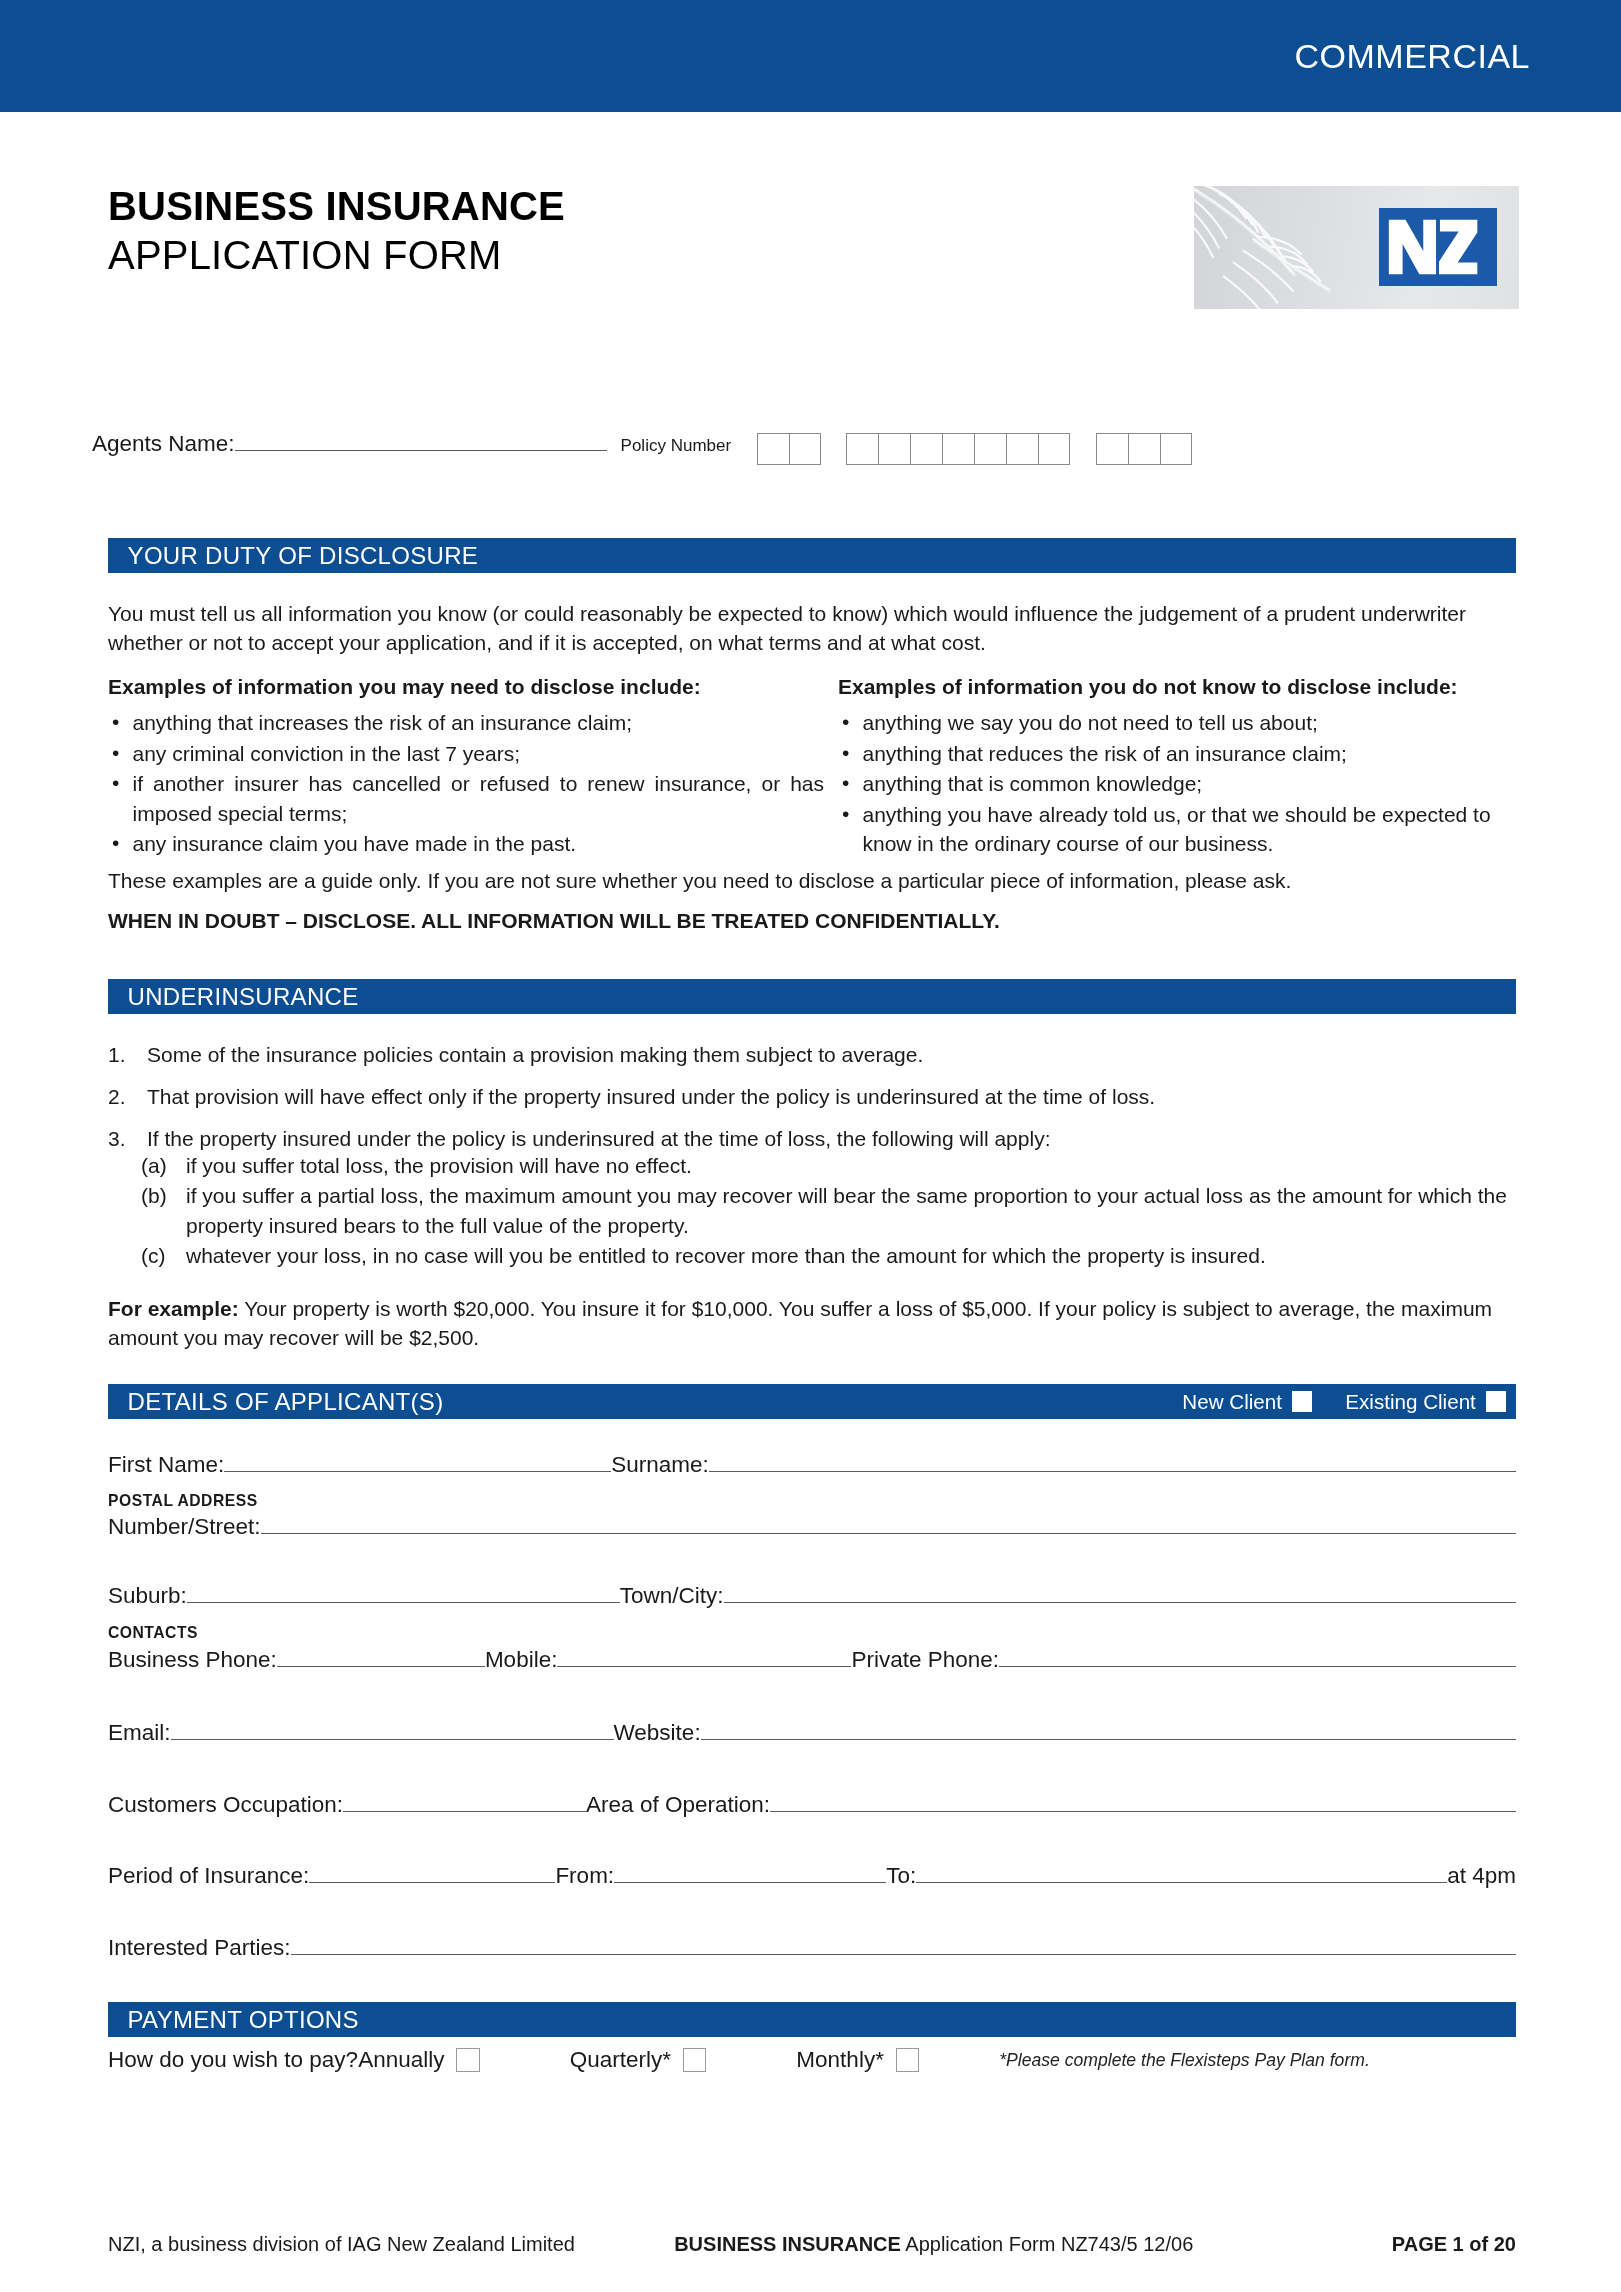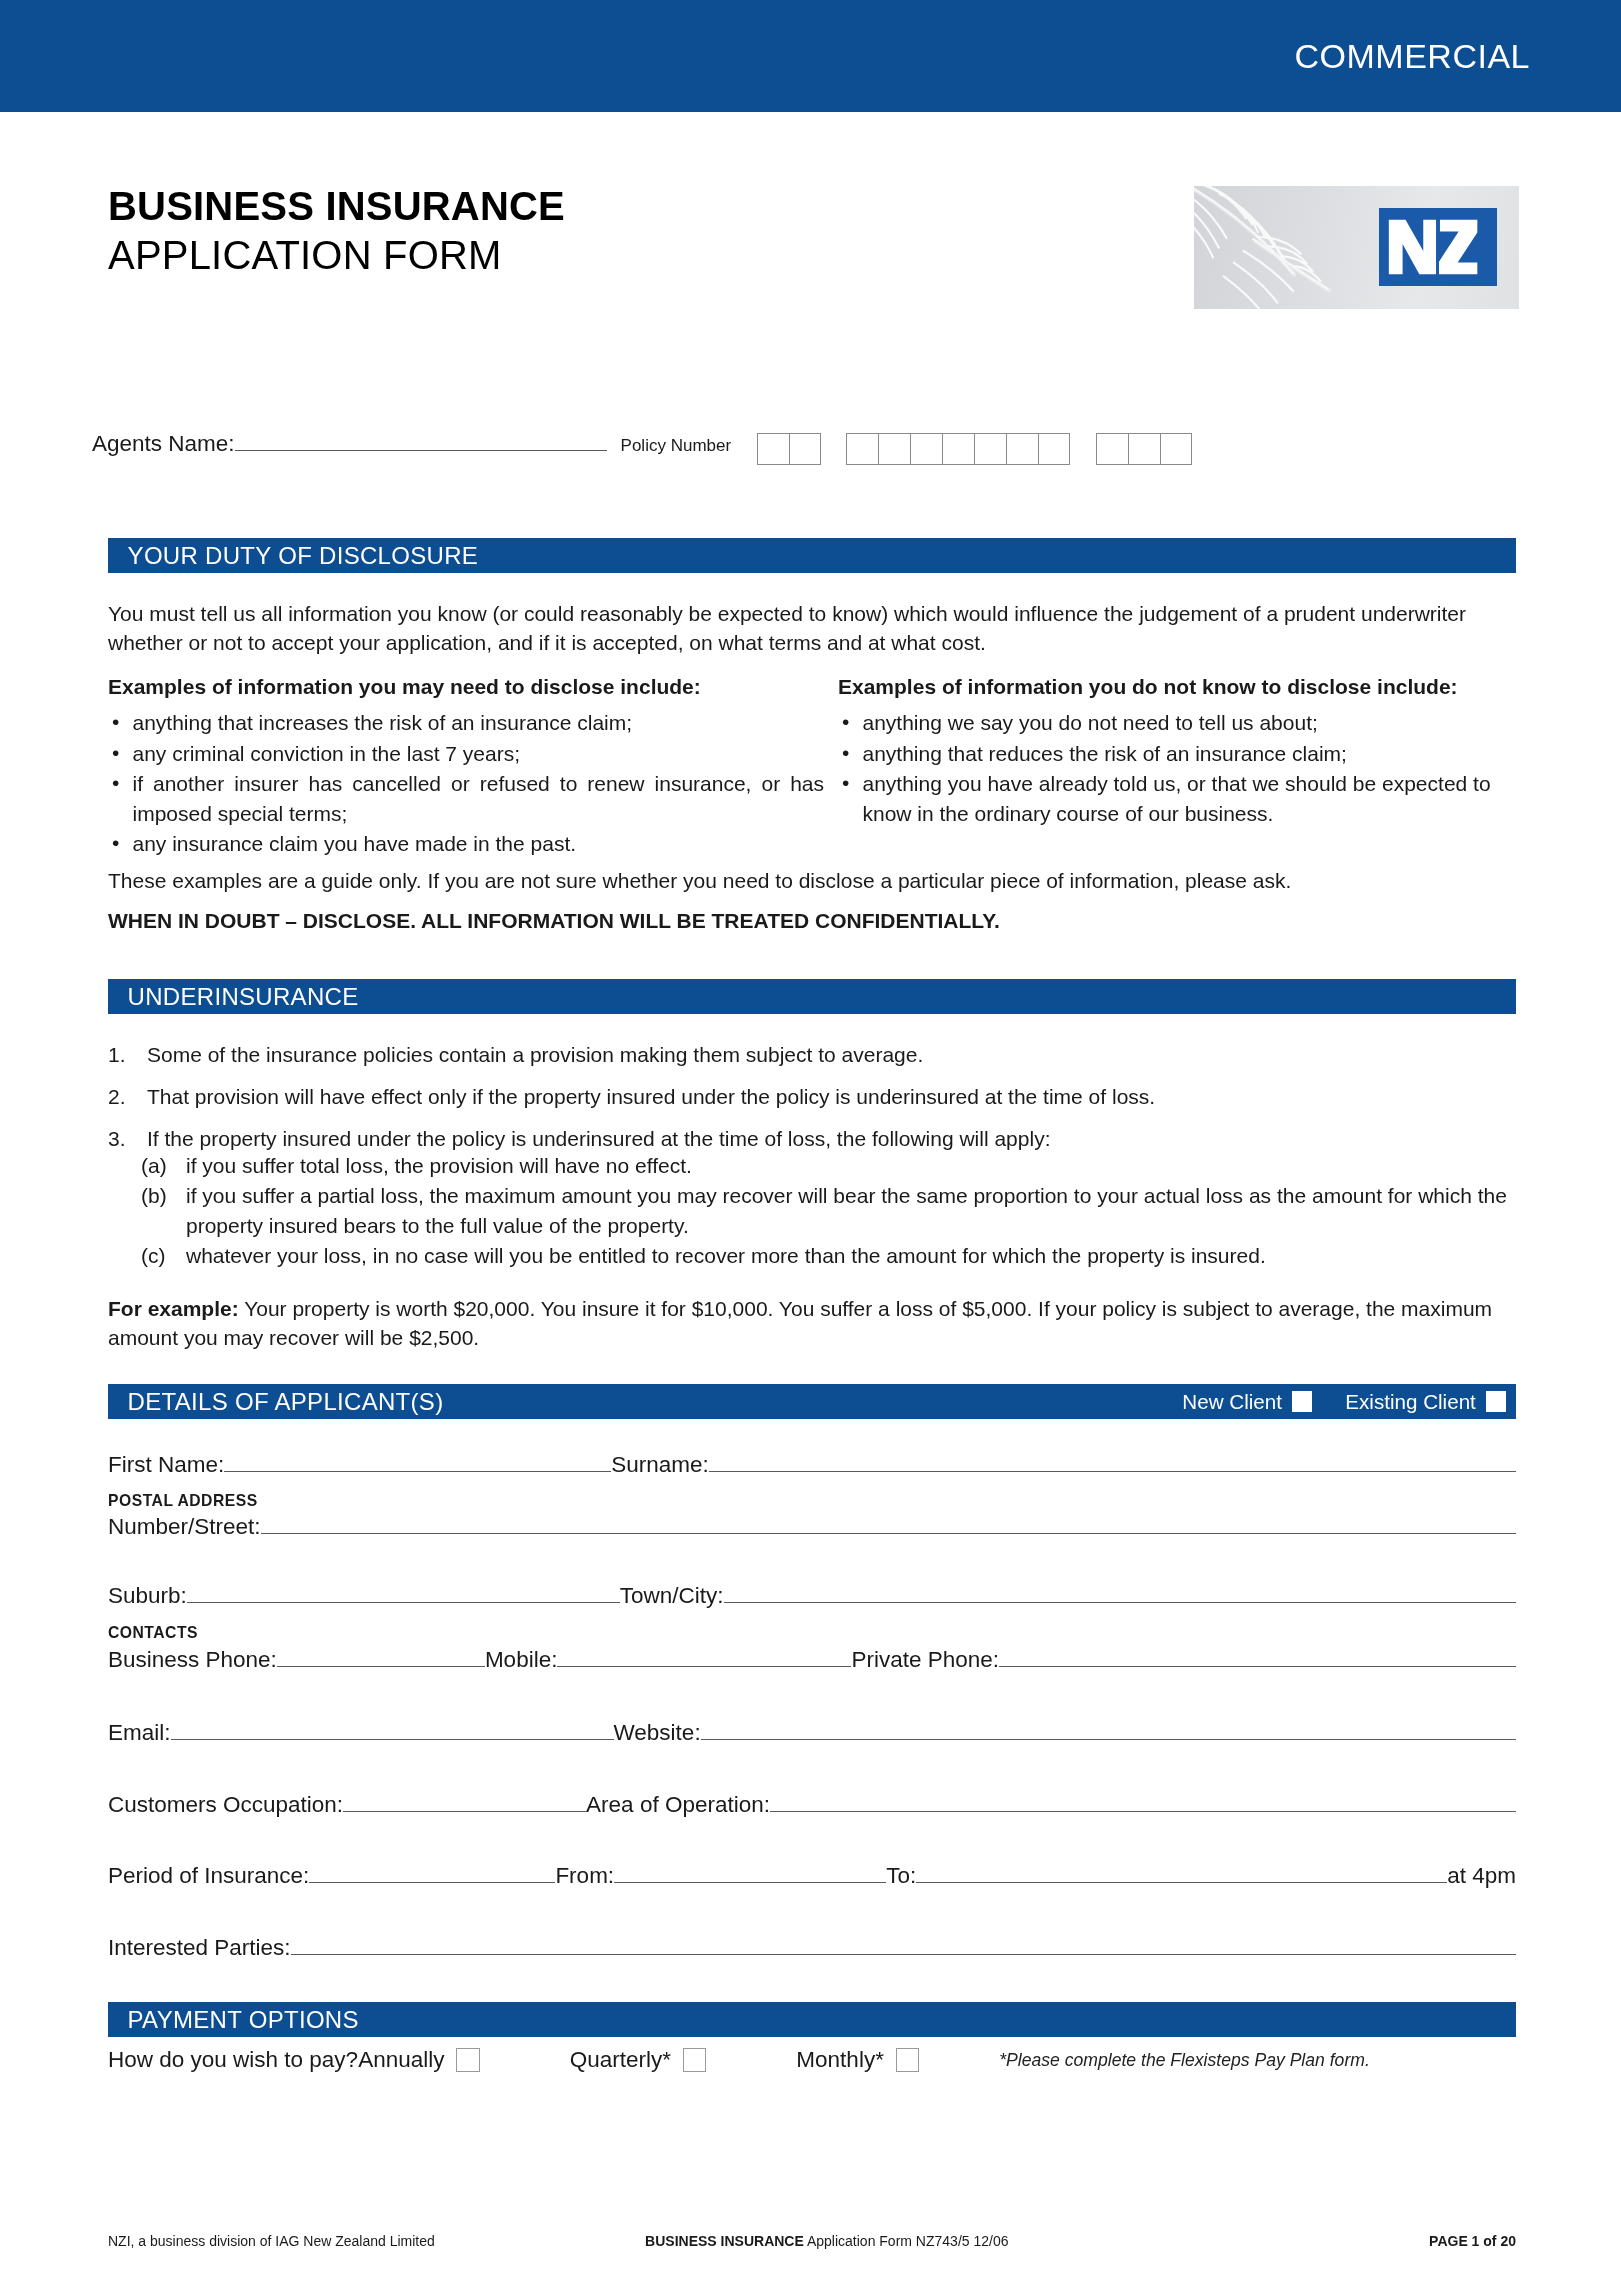--- a/index.html
+++ b/index.html
@@ -221,21 +221,21 @@
   }
 
   
   .footer {
     position: absolute;
     left: 108px;
     top: 2233px;
     width: 1408px;
     display: flex;
     align-items: baseline;
-    font-size: 14px;
+    font-size: 20px;
   }
   .footer .mid { margin: 0 auto; }
   .footer .right { margin-left: auto; font-weight: bold; }
   .footer b { font-weight: bold; }
 </style>
 </head>
 <body>
 
 <div class="top-banner">
   <span class="top-banner-label">COMMERCIAL</span>
@@ -320,20 +320,21 @@
     <li class="just">if another insurer has cancelled or refused to renew insurance, or has imposed special terms;</li>
     <li>any insurance claim you have made in the past.</li>
   </ul>
 </div>
 
 <div class="para b" style="top:673px; left:838px; width:686px;">Examples of information you do not know to disclose include:</div>
 <div style="position:absolute; top:708px; left:838px; width:686px;">
   <ul class="bullets">
     <li>anything we say you do not need to tell us about;</li>
     <li>anything that reduces the risk of an insurance claim;</li>
+    <li>anything that is common knowledge;</li>
     <li>anything you have already told us, or that we should be expected to know in the ordinary course of our business.</li>
   </ul>
 </div>
 
 <div class="para" style="top:867px; left:108px; width:1408px;">These examples are a guide only. If you are not sure whether you need to disclose a particular piece of information, please ask.</div>
 <div class="para b" style="top:907px; left:108px; width:1408px;">WHEN IN DOUBT – DISCLOSE. ALL INFORMATION WILL BE TREATED CONFIDENTIALLY.</div>
 
 <div class="sec-bar" style="top:979px;">
   <span class="sec-bar-title">UNDERINSURANCE</span>
 </div>

